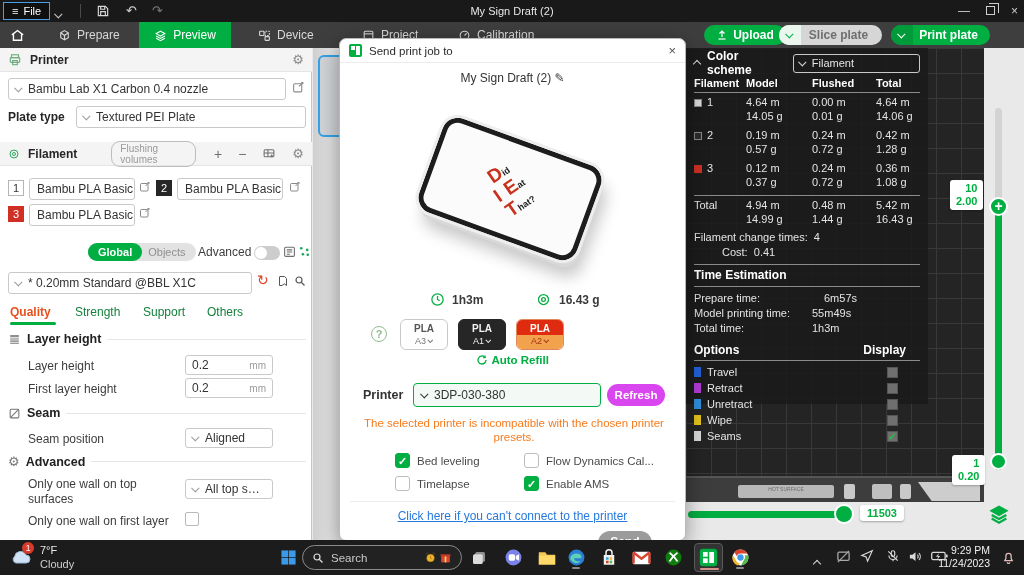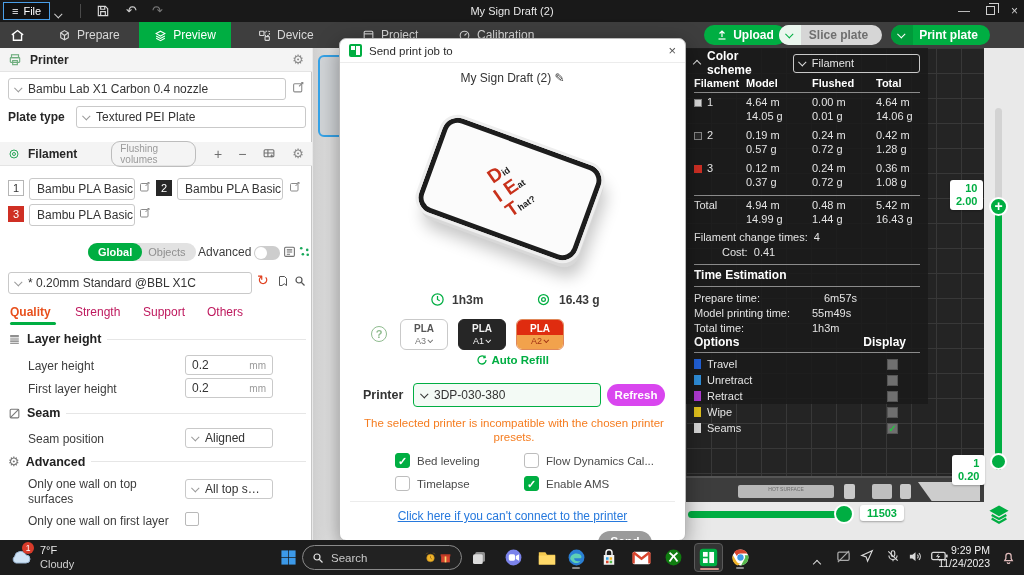--- a/index.html
+++ b/index.html
@@ -42,21 +42,21 @@
          display:flex;align-items:center;gap:6px;padding:0 7px;color:#333;white-space:nowrap;overflow:hidden;}
   .combo .chev{color:#9a9a9a;flex:none;}
   .editic{color:#8a8a8a;}
   .numbox{position:absolute;width:16px;height:16px;border:1px solid #b5b5b5;font-size:11px;display:flex;align-items:center;justify-content:center;background:#fff;color:#333;}
   .pill-outline{border:1px solid #bdbdbd;border-radius:9px;color:#9a9a9a;font-size:10px;padding:1px 8px;}
   .seg{position:absolute;height:18px;background:#e2e2e2;border-radius:9px;display:flex;align-items:center;font-size:11px;color:#8f8f8f;}
   .seg .on{background:#00ae42;color:#fff;border-radius:9px;height:18px;display:flex;align-items:center;padding:0 10px;font-weight:bold;}
   .seg .off{padding:0 10px 0 6px;}
   .toggle{position:absolute;width:26px;height:14px;border-radius:7px;background:#cdcdcd;}
   .toggle::before{content:"";position:absolute;left:1px;top:1px;width:12px;height:12px;border-radius:50%;background:#fff;}
-  .ptab{position:absolute;top:0;height:24px;line-height:24px;color:#be185d;}
+  .ptab{position:absolute;top:0;height:24px;line-height:24px;color:#15803d;}
   .ptab.sel{color:#e8501d;font-weight:bold;}
   .ptab-under{position:absolute;height:3px;background:#00ae42;border-radius:2px;}
   .grphead{position:absolute;display:flex;align-items:center;gap:6px;font-weight:bold;color:#222;font-size:12.5px;}
   .grphead .rule{height:1px;background:#e6e6e6;flex:1;}
   .rowlabel{position:absolute;color:#3d3d3d;}
   .valbox{position:absolute;width:88px;height:20px;border:1px solid #c9c9c9;border-radius:3px;background:#fff;
           display:flex;align-items:center;padding:0 6px;}
   .valbox .unit{margin-left:auto;color:#9a9a9a;font-size:10px;}
   .cbx{position:absolute;width:14px;height:14px;border:1px solid #b9b9b9;border-radius:2px;background:#fff;}
 
@@ -516,38 +516,38 @@
       </div>
       <div class="flex" style="height:15px;">
         <span style="width:118px;">Model printing time:</span>
           <span>55m49s</span>
       </div>
       <div class="flex" style="height:15px;">
         <span style="width:118px;">Total time:</span>
           <span>1h3m</span>
       </div>
 
-      <div class="flex" style="justify-content:center;">
+      <div class="flex" style="margin-top:8px;justify-content:center;">
         <span class="ovh" style="font-size:12px;">Options</span>
         <span class="ovh" style="font-size:12px;margin-left:auto;margin-right:14px;">Display</span>
       </div>
       <div class="ovline" style="margin-top:3px;"></div>
       <div class="optrow">
         <span class="optsw" style="background:#2160d8;"></span>
         <span>Travel</span>
         <span class="optbox"></span>
       </div>
       <div class="optrow">
+        <span class="optsw" style="background:#b13ad4;"></span>
+        <span>Retract</span>
+        <span class="optbox"></span>
+      </div>
+      <div class="optrow">
         <span class="optsw" style="background:#2f8fdb;"></span>
         <span>Unretract</span>
-        <span class="optbox"></span>
-      </div>
-      <div class="optrow">
-        <span class="optsw" style="background:#b13ad4;"></span>
-        <span>Retract</span>
         <span class="optbox"></span>
       </div>
       <div class="optrow">
         <span class="optsw" style="background:#e3c31d;"></span>
         <span>Wipe</span>
         <span class="optbox"></span>
       </div>
       <div class="optrow">
         <span class="optsw" style="background:#d8d8d8;"></span>
         <span>Seams</span>

